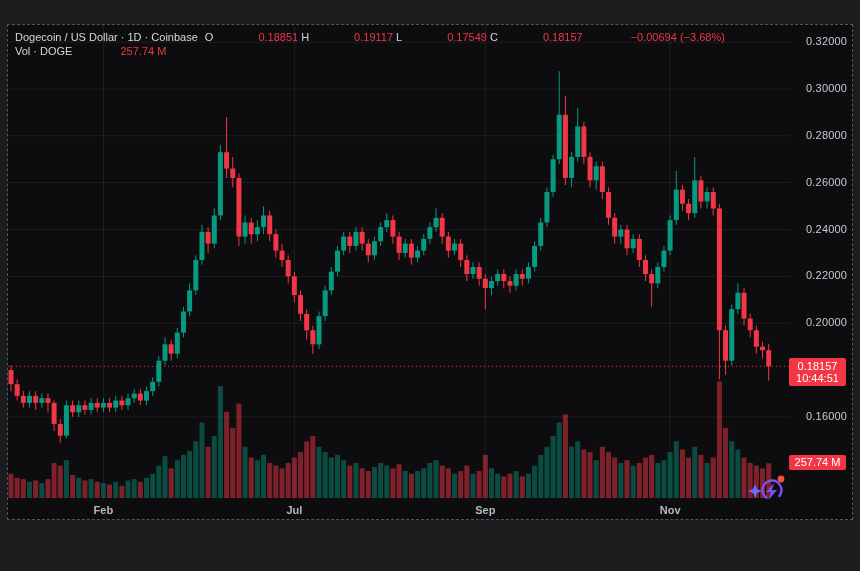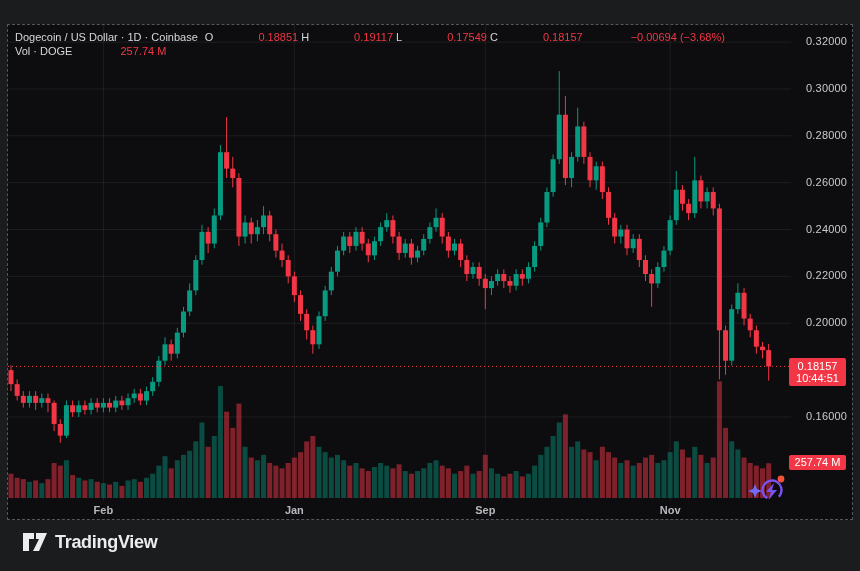--- a/index.html
+++ b/index.html
@@ -468,38 +468,29 @@
       <div>0.18157</div>
       <div class="cd">10:44:51</div>
     </div>
 
     <div class="vol-badge" id="vol-badge" style="left: 781px; top: 430.249px;">
       <span>257.74 M</span>
     </div>
 
     <div id="time-axis">
         <div class="month-label" style="left: 95.4px;">Feb</div>
-        <div class="month-label" style="left: 286.36px;">Jan</div>
+        <div class="month-label" style="left: 286.36px;">Jul</div>
         <div class="month-label" style="left: 477.32px;">Sep</div>
         <div class="month-label" style="left: 662.12px;">Nov</div>
       </div>
 
     <div class="boost">
       <svg width="44" height="42" viewBox="0 0 44 42">
         <circle cx="26" cy="19" r="9.5" fill="none" stroke="#7a52f4" stroke-width="2.4" stroke-dasharray="47 13" transform="rotate(120 26 19)"></circle>
         <path d="M28 12 L20 21 h5 l-2.5 8 L31 19 h-5 z" fill="#7a52f4"></path>
         <circle cx="35" cy="8" r="3.4" fill="#f4503a"></circle>
         <path d="M9 13 L11 18 L16 20 L11 22 L9 27 L7 22 L2 20 L7 18 Z" fill="#6f6cf7"></path>
       </svg>
     </div>
   </div>
 
-  <div class="footer-logo">
-    <span>
-      <svg width="26" height="22" viewBox="0 0 26 22" style="display:block">
-        <path d="M1 2 h11 v6 h-5 v12 h-6 z" fill="#eceded"></path>
-        <path d="M14 2 h11 l-8 18 h-6 l6 -12 h-3 z" fill="#eceded"></path>
-      </svg>
-    </span>
-    <span class="brand">TradingView</span>
-  </div>
 
 </div>
 
 </body></html>

